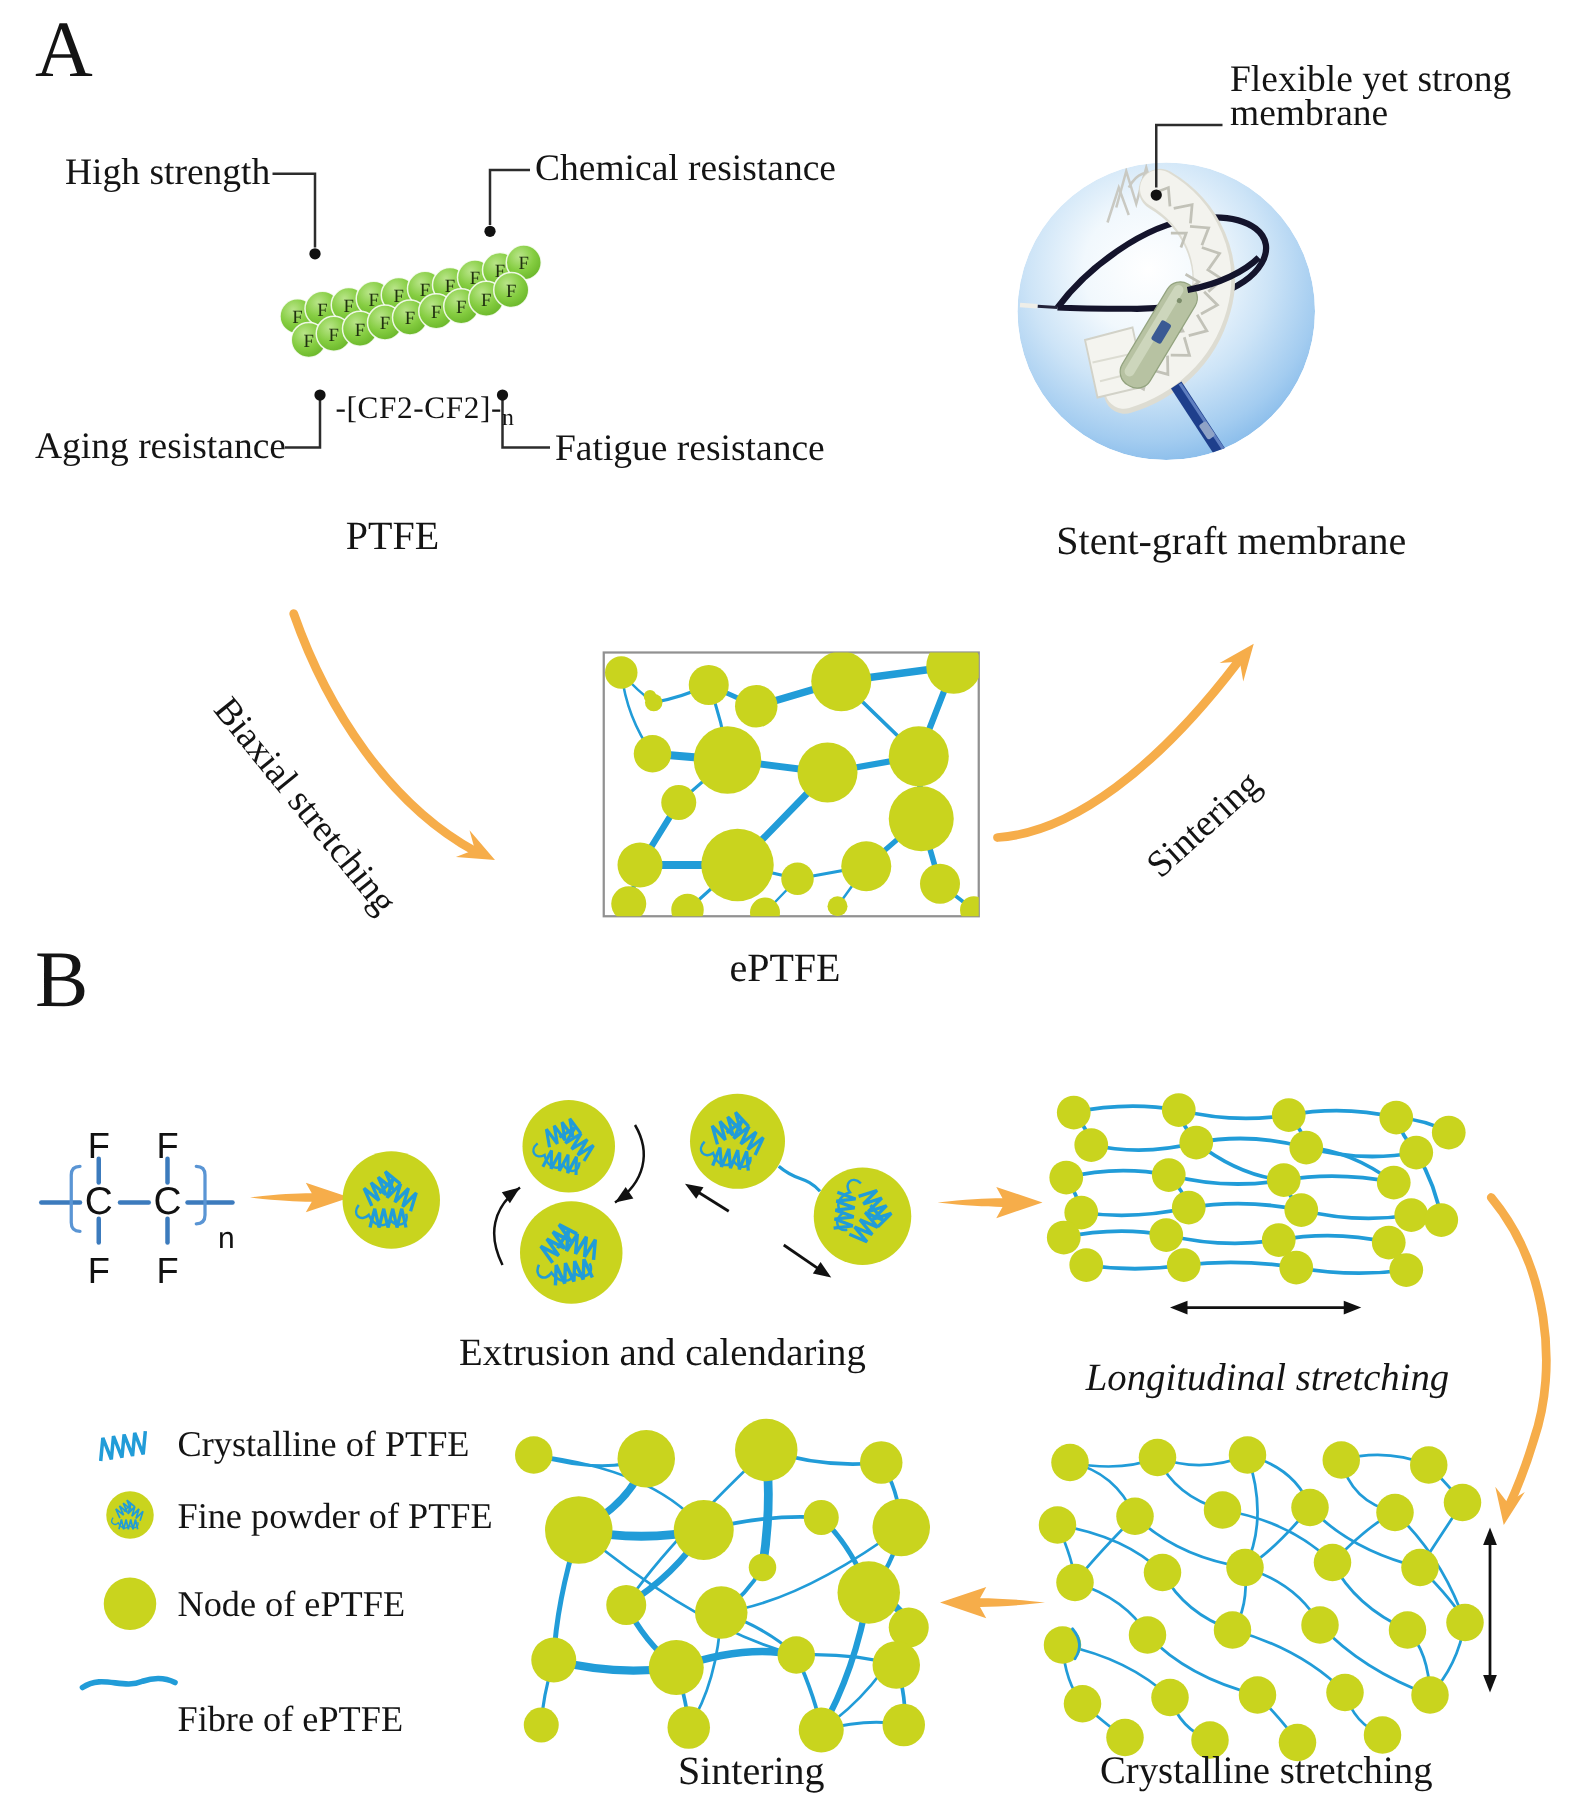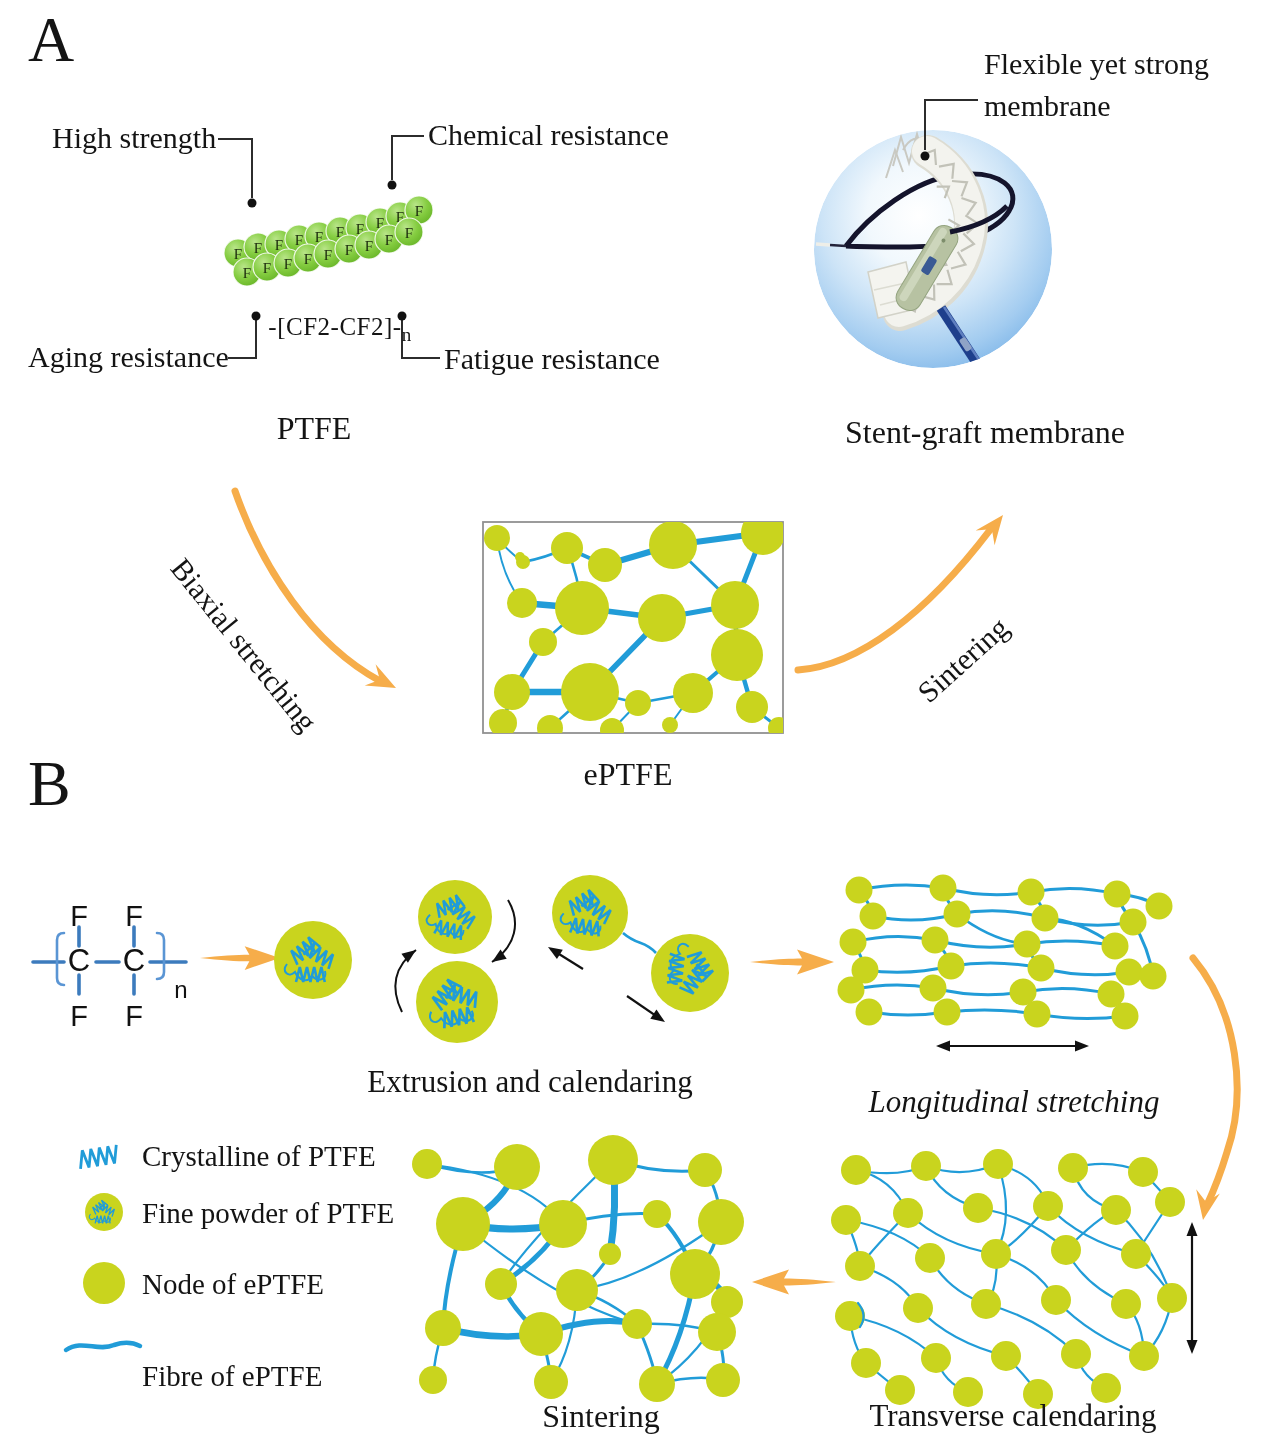--- a/index.html
+++ b/index.html
@@ -541,33 +541,33 @@
 <div class="lbl ann" style="left:28px;top:341px;">Aging resistance</div>
 <div class="lbl ann" style="left:444px;top:343px;">Fatigue resistance</div>
 
 <div class="lbl formula ctr" style="left:245px;top:286px;width:190px;">
   <span>-[CF2-CF2]-</span><sub>n</sub>
 </div>
 
 <div class="lbl cap ctr" style="left:254px;top:412px;width:120px;">PTFE</div>
 
 <div class="lbl ann" style="left:984px;top:48px;">Flexible yet strong</div>
-<div class="lbl ann" style="left:984px;top:90px;">membrane</div>
+<div class="lbl ann" style="left:984px;top:75px;">membrane</div>
 <div class="lbl cap ctr" style="left:835px;top:416px;width:300px;">Stent-graft membrane</div>
 
 <div class="lbl ann ctr rot" style="left:94px;top:629px;width:300px;transform:rotate(51deg);">Biaxial stretching</div>
 <div class="lbl ann ctr rot" style="left:813px;top:644px;width:300px;transform:rotate(-42deg);">Sintering</div>
 
 <div class="lbl cap ctr" style="left:528px;top:758px;width:200px;">ePTFE</div>
 
 <div class="lbl panel-letter" style="left:28px;top:750px;">B</div>
 
 <div class="lbl cap31 ctr" style="left:330px;top:1066px;width:400px;">Extrusion and calendaring</div>
 <div class="lbl cap31 ctr" style="left:814px;top:1086px;width:400px;font-style:italic;">Longitudinal stretching</div>
 <div class="lbl cap ctr" style="left:451px;top:1400px;width:300px;">Sintering</div>
-<div class="lbl cap31 ctr" style="left:813px;top:1400px;width:400px;">Transverse calendaring</div>
+<div class="lbl cap31 ctr" style="left:813px;top:1400px;width:400px;">Crystalline stretching</div>
 
 <div class="lbl legend-lbl" style="left:142px;top:1141px;">Crystalline of PTFE</div>
 <div class="lbl legend-lbl" style="left:142px;top:1198px;">Fine powder of PTFE</div>
 <div class="lbl legend-lbl" style="left:142px;top:1269px;">Node of ePTFE</div>
 <div class="lbl legend-lbl" style="left:142px;top:1333px;margin-top:28px;">Fibre of ePTFE</div>
 
 </div>
 
 </body></html>

